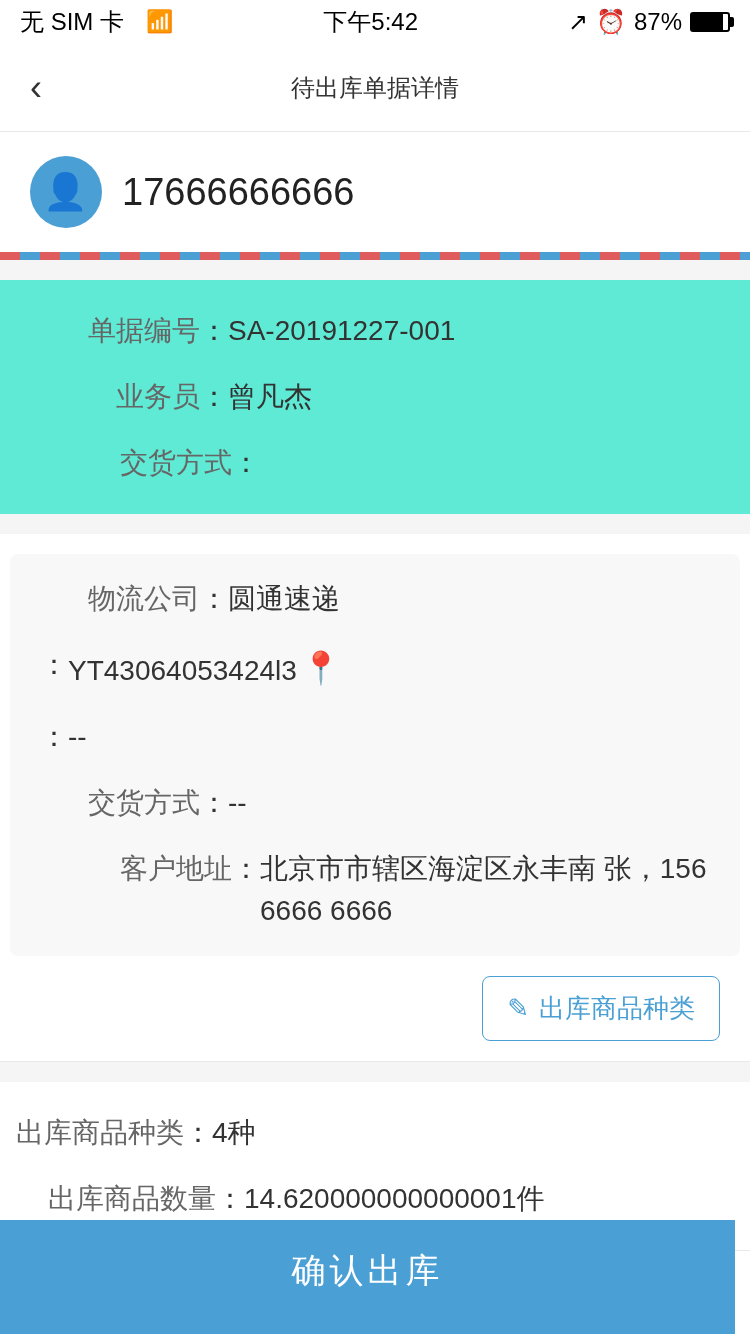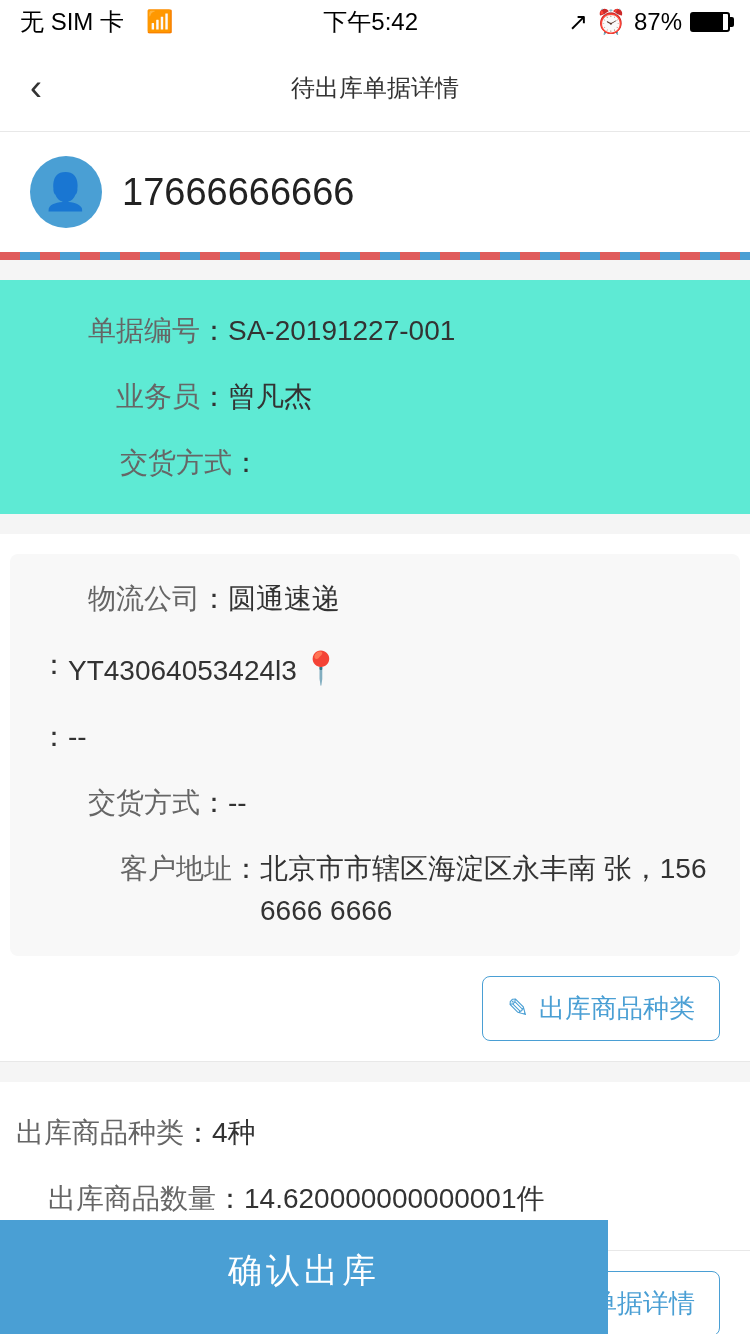--- a/index.html
+++ b/index.html
@@ -189,21 +189,21 @@
       height: 1px;
       background: #e8e8e8;
       margin: 0;
     }
 
     
     .confirm-btn-wrap {
       position: fixed;
       bottom: 0;
       left: 0;
-      width: 608px;
+      width: 735px;
       background: #4a9fd4;
       padding: 28px 40px 40px;
       text-align: center;
     }
     .confirm-btn {
       width: 100%;
       background: #4a9fd4;
       color: #fff;
       border: none;
       font-size: 34px;

